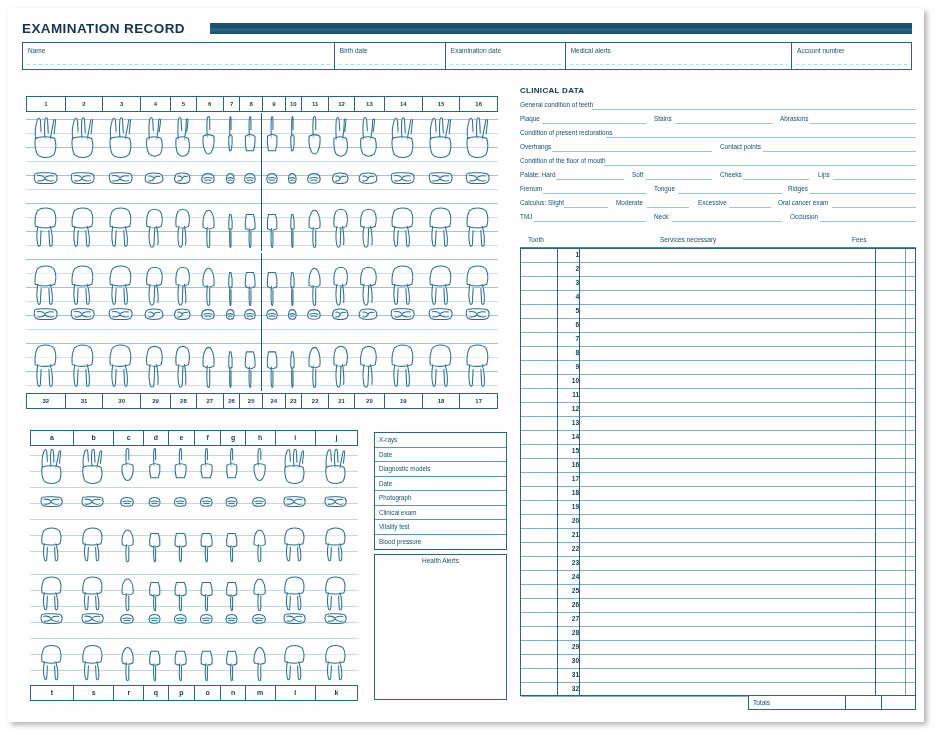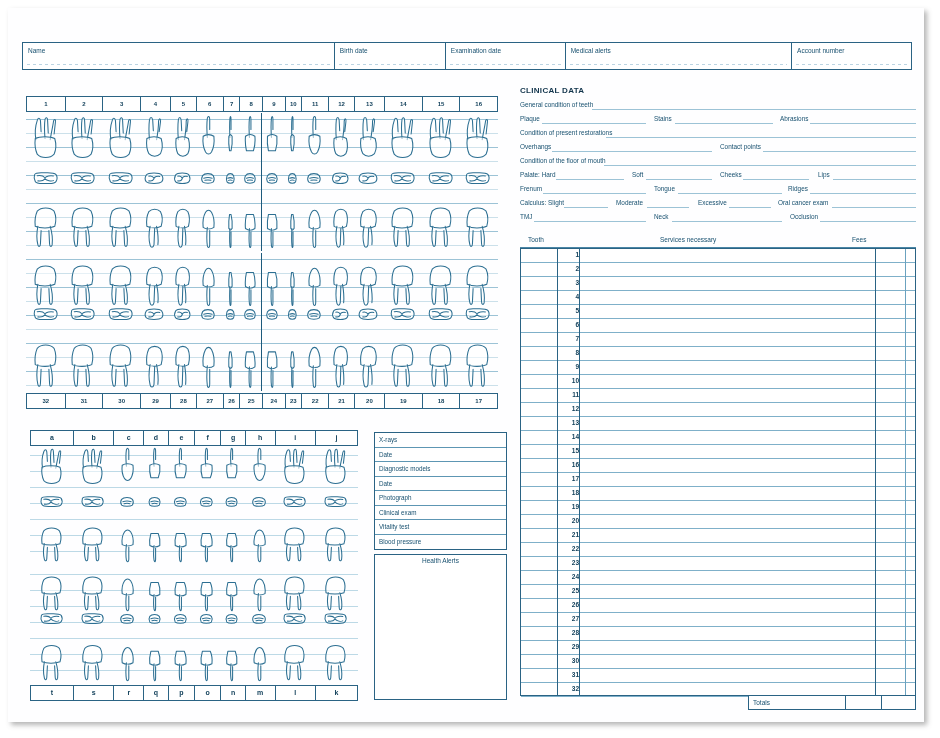--- a/index.html
+++ b/index.html
@@ -103,20 +103,24 @@
   #totals .tl{position:absolute;left:4px;top:3px;font-size:6.5px;color:#17506f;}
   #totals .cv{position:absolute;top:0;bottom:0;width:1px;background:#2a6384;}
 </style>
 </head>
 <body>
 
 <div class="scan-frame">
 <div class="page">
 <div class="paper">
 
+  <div id="title-row">
+    <div id="title-text">EXAMINATION RECORD</div>
+    <div id="title-bar"></div>
+  </div>
 
   <div id="hdr">
           <div class="cell" style="left: 0px; width: 310.8px;">
             <span>Name</span>
             <div class="dash"></div>
           </div>
           <div class="cell" style="left: 310.8px; width: 111px;">
             <span>Birth date</span>
             <div class="dash"></div>
           </div>

